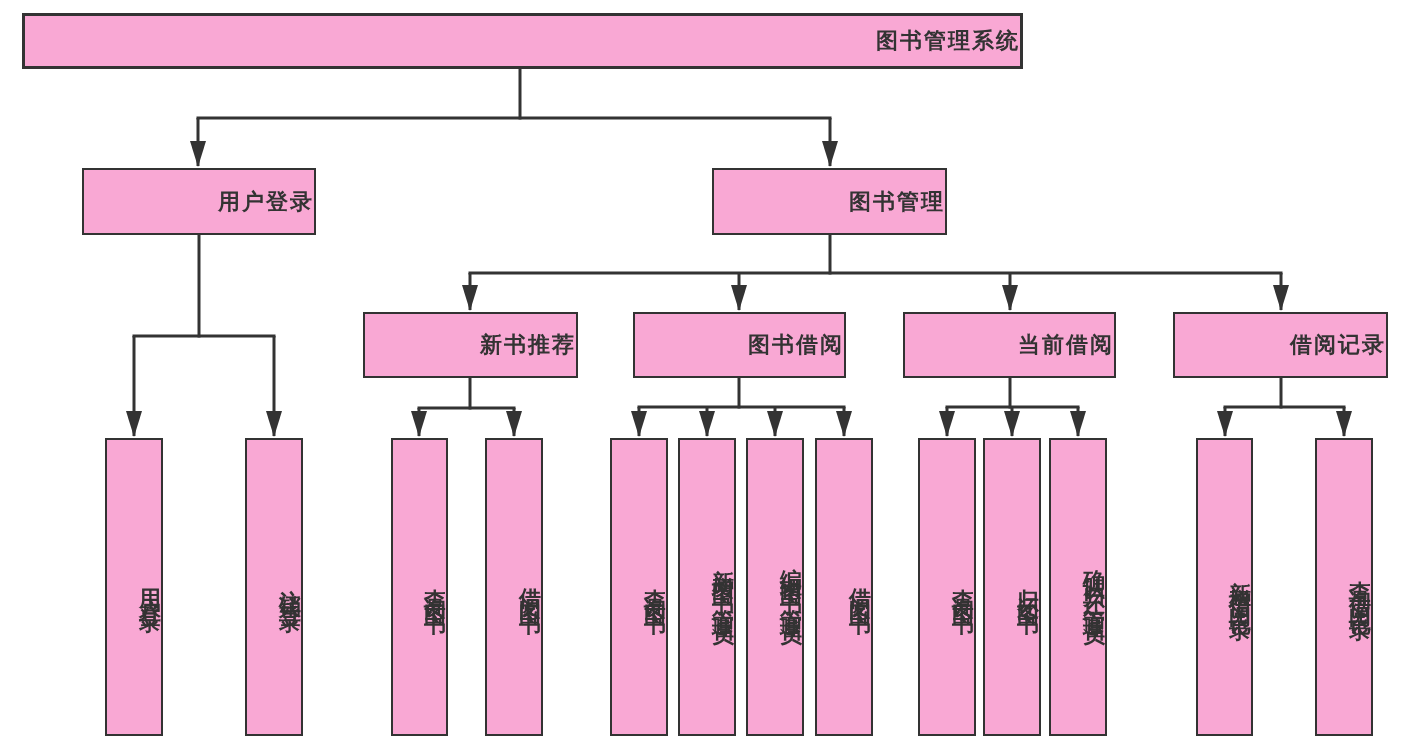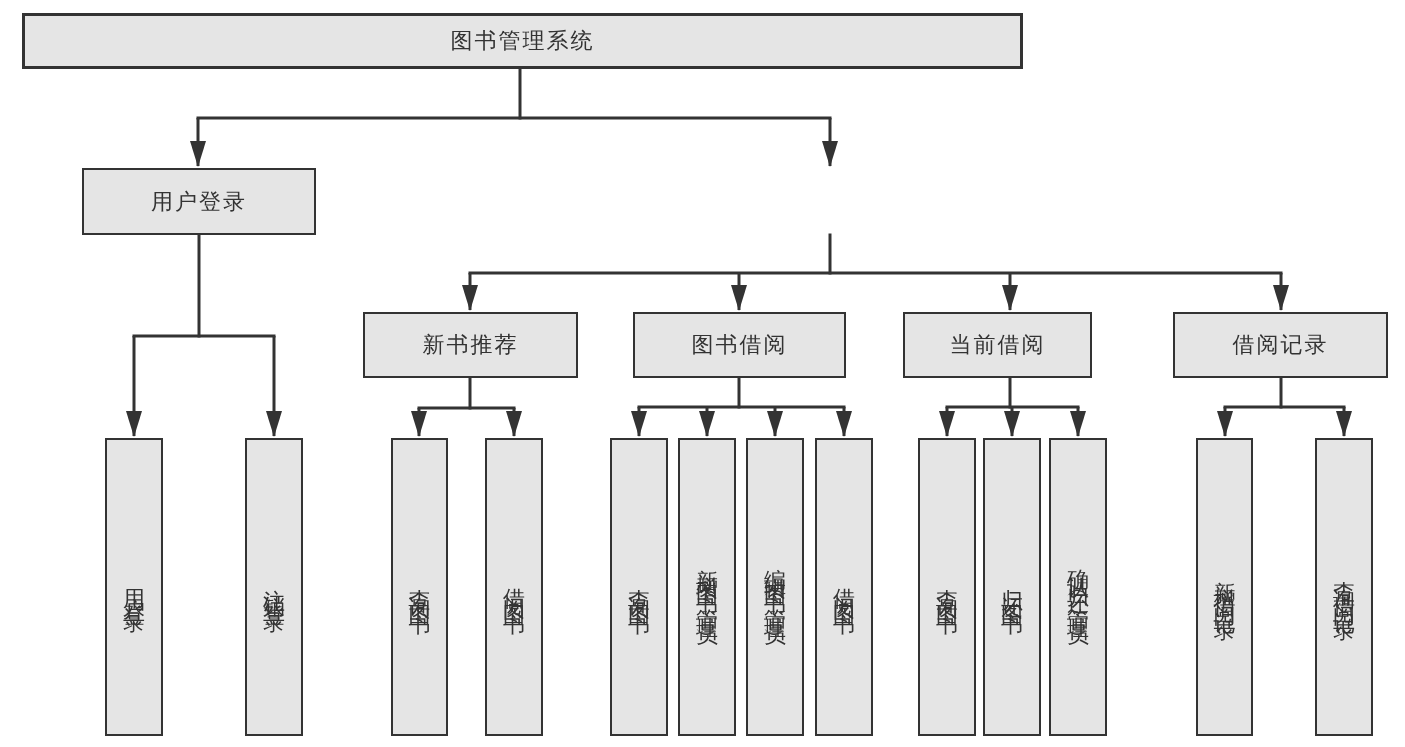--- a/index.html
+++ b/index.html
@@ -19,26 +19,27 @@
   .wires {
     position: absolute;
     left: 0;
     top: 0;
     width: 1405px;
     height: 747px;
   }
   .node {
     position: absolute;
     box-sizing: border-box;
-    background: #e5e5e5;
+    background: #f9a8d4;
     border: 2px solid #333333;
     display: flex;
     align-items: center;
-    justify-content: center;
+    justify-content: flex-end;
     text-align: center;
+    font-weight: bold;
   }
   .node.root {
     left: 22px;
     top: 13px;
     width: 1001px;
     height: 56px;
     border-width: 3px;
     font-size: 22px;
     letter-spacing: 2px;
   }
@@ -131,28 +132,31 @@
     </g>
   </svg>
 
   <div class="node root">
     <span>图书管理系统</span>
   </div>
 
   <div class="node l2" style="left:82px;width:234px;">
     <span>用户登录</span>
   </div>
+  <div class="node l2" style="left:712px;width:235px;">
+    <span>图书管理</span>
+  </div>
 
   <div class="node l3" style="left:633px;width:213px;">
     <span>图书借阅</span>
   </div>
   <div class="node l3" style="left:363px;width:215px;">
     <span>新书推荐</span>
   </div>
-  <div class="node l3" style="left:903px;width:189px;">
+  <div class="node l3" style="left:903px;width:213px;">
     <span>当前借阅</span>
   </div>
   <div class="node l3" style="left:1173px;width:215px;">
     <span>借阅记录</span>
   </div>
 
   <div class="node leaf" style="left:105px;width:58px;">
     <span class="vtext">用户登录</span>
   </div>
   <div class="node leaf" style="left:245px;width:58px;">

